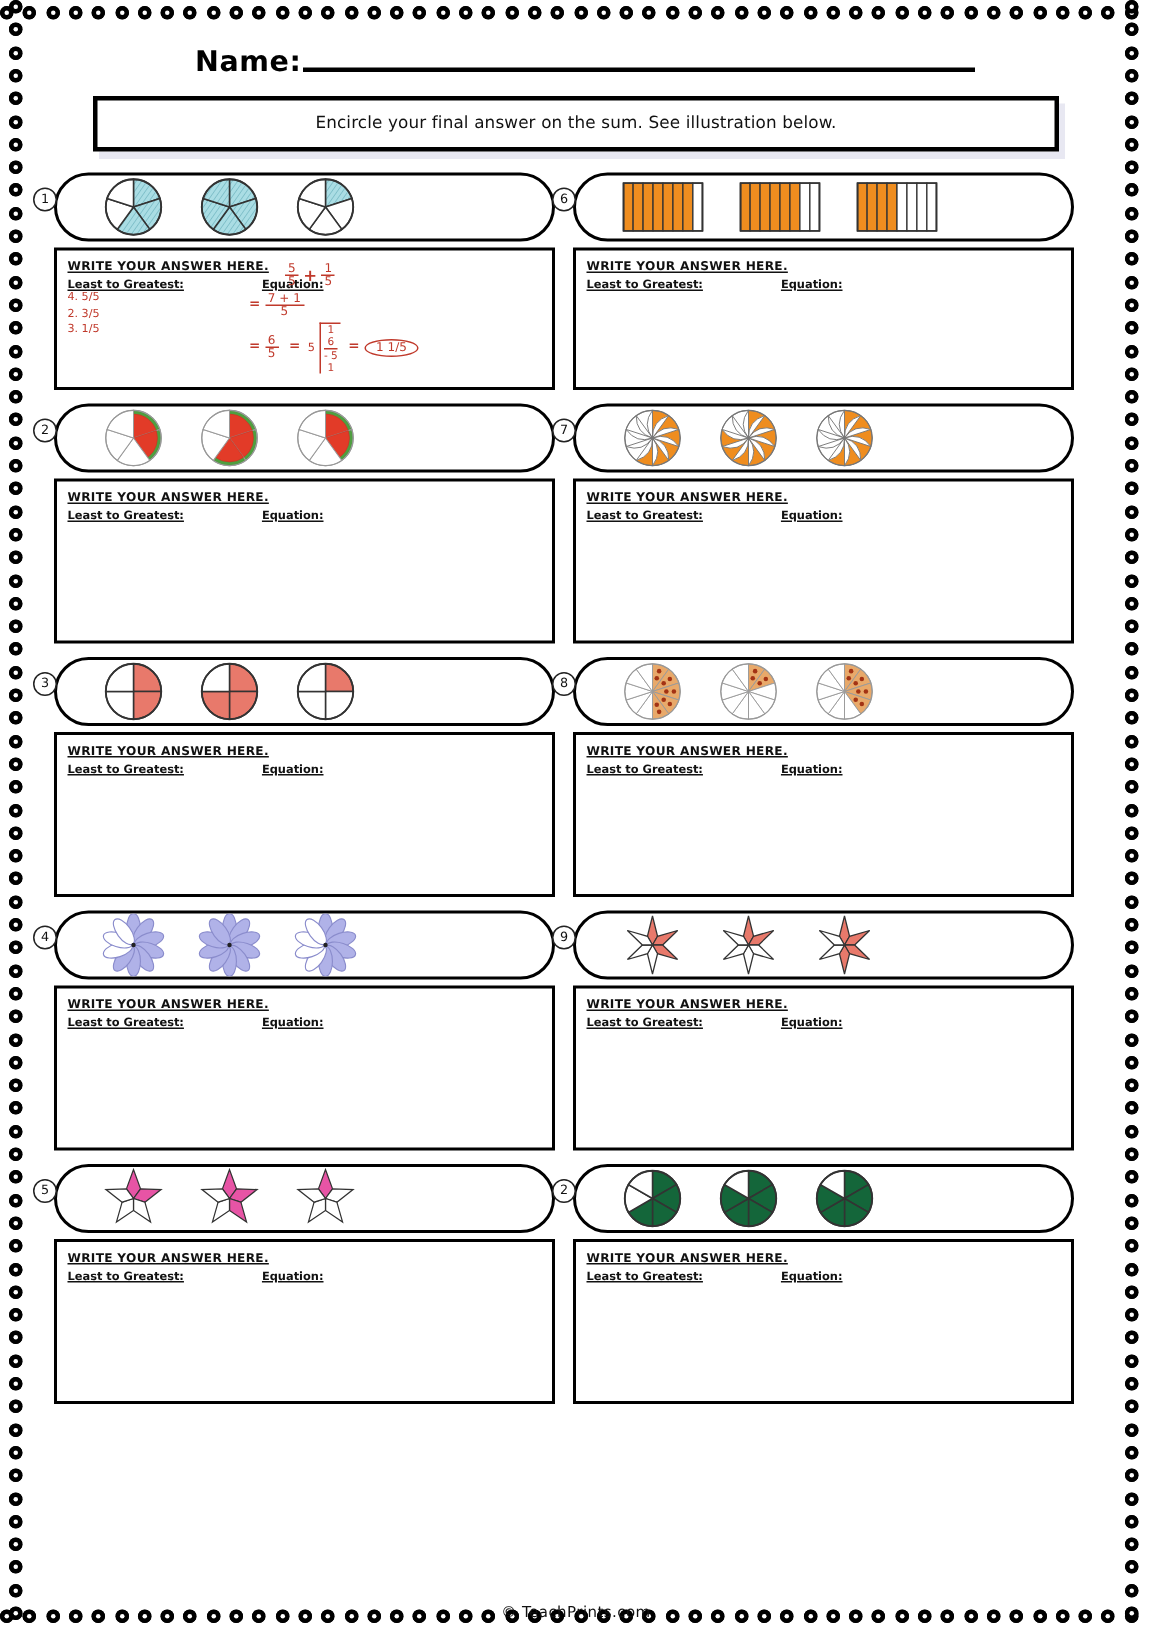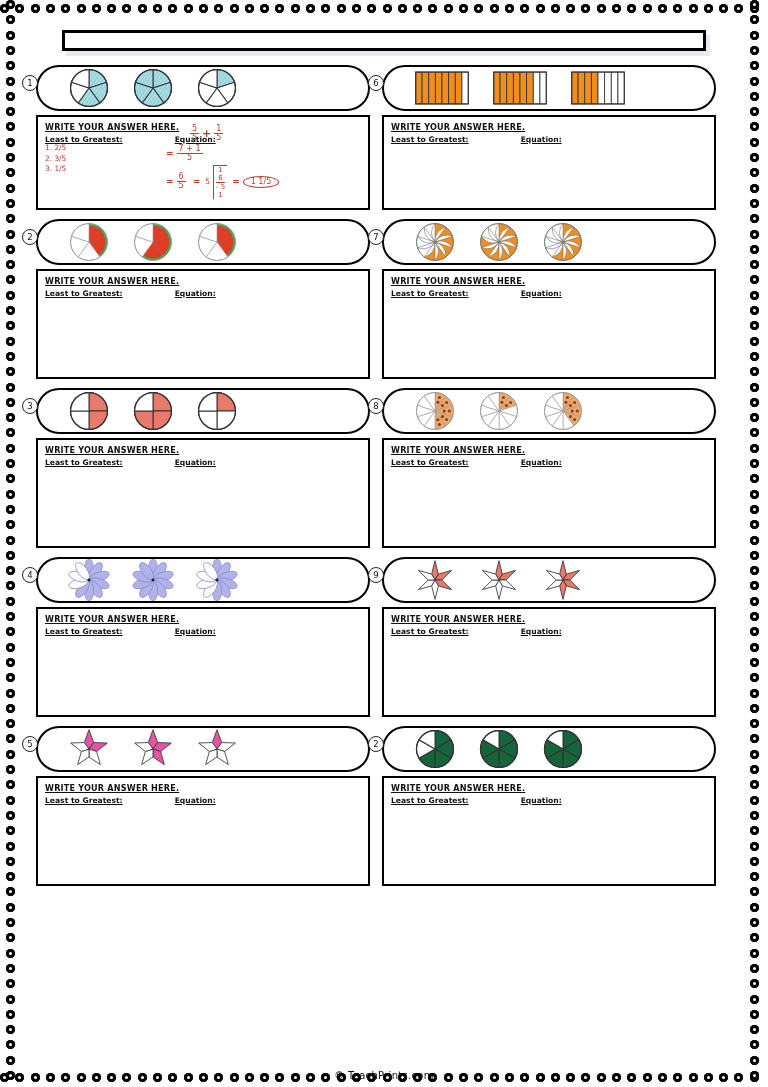--- a/index.html
+++ b/index.html
@@ -380,23 +380,28 @@
     <span class="dot" style="top: 1009.8px; left: 0px;"></span>
     <span class="dot" style="top: 1025.1px; left: 0px;"></span>
     <span class="dot" style="top: 1040.4px; left: 0px;"></span>
     <span class="dot" style="top: 1055.7px; left: 0px;"></span>
     <span class="dot" style="top: 1071px; left: 0px;"></span>
   </div>
 
 <div class="page">
 
 
+  <div class="name-row">
+    <span class="name-label">Name:</span>
+    <span class="name-rule"></span>
+  </div>
 
   <div class="instr-shadow">
     <div class="instr">
+      <p>Encircle your final answer on the sum. See illustration below.</p>
     </div>
   </div>
 
   <div class="grid" id="grid">
       <div class="prob">
         <div class="num">1</div>
         <div class="shapebox">
           <span>
             <svg viewBox="0 0 100 100" class="shape">
               <defs>
@@ -446,21 +451,21 @@
             </svg>
           </span>
         </div>
         <div class="answerbox">
           <div class="hdr">WRITE YOUR ANSWER HERE.</div>
           <div class="subrow">
             <span class="sub">Least to Greatest:</span>
             <span class="sub eq">Equation:</span>
           </div>
           <div class="hw hw-list">
-            <div>1. 2/5</div>
+            <div>4. 5/5</div>
             <div>2. 3/5</div>
             <div>3. 1/5</div>
           </div>
           <div class="hw" style="left: 128px; top: 8px; font-size: 9px; line-height: 1.1em;">
             <div style="display:flex;align-items:center;gap:3px;margin-left:24px;">
         <span class="frac">
                 <span class="n">5</span>
                 <span class="d">5</span>
               </span>
         <b style="font-size:11px;">+</b>

